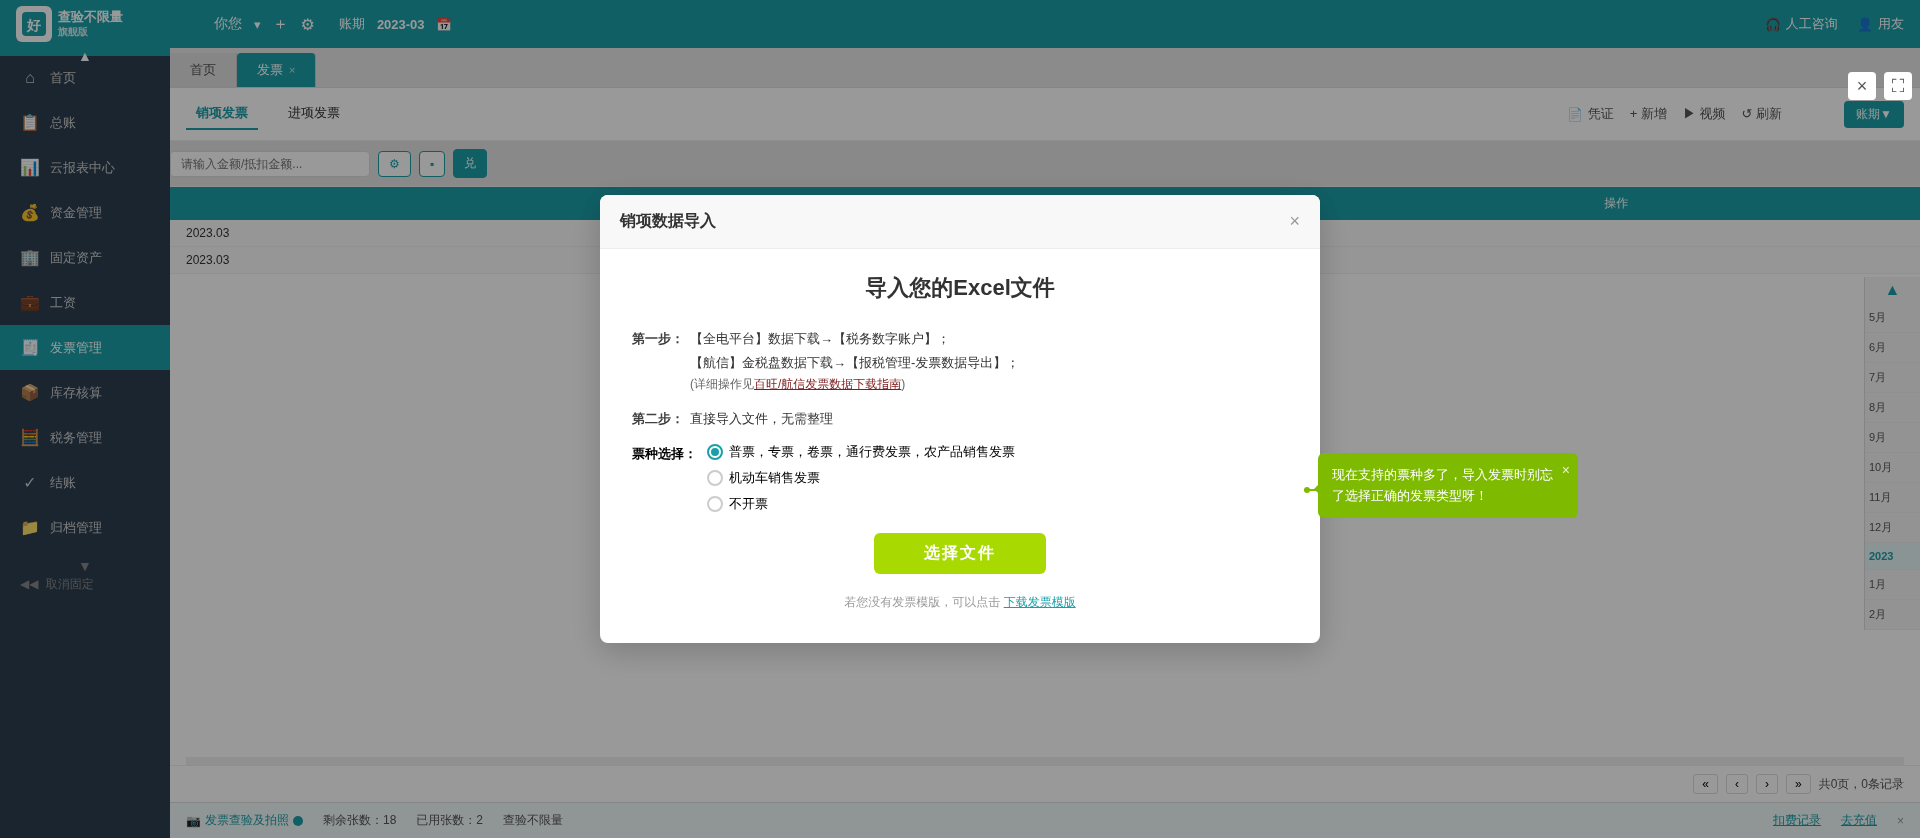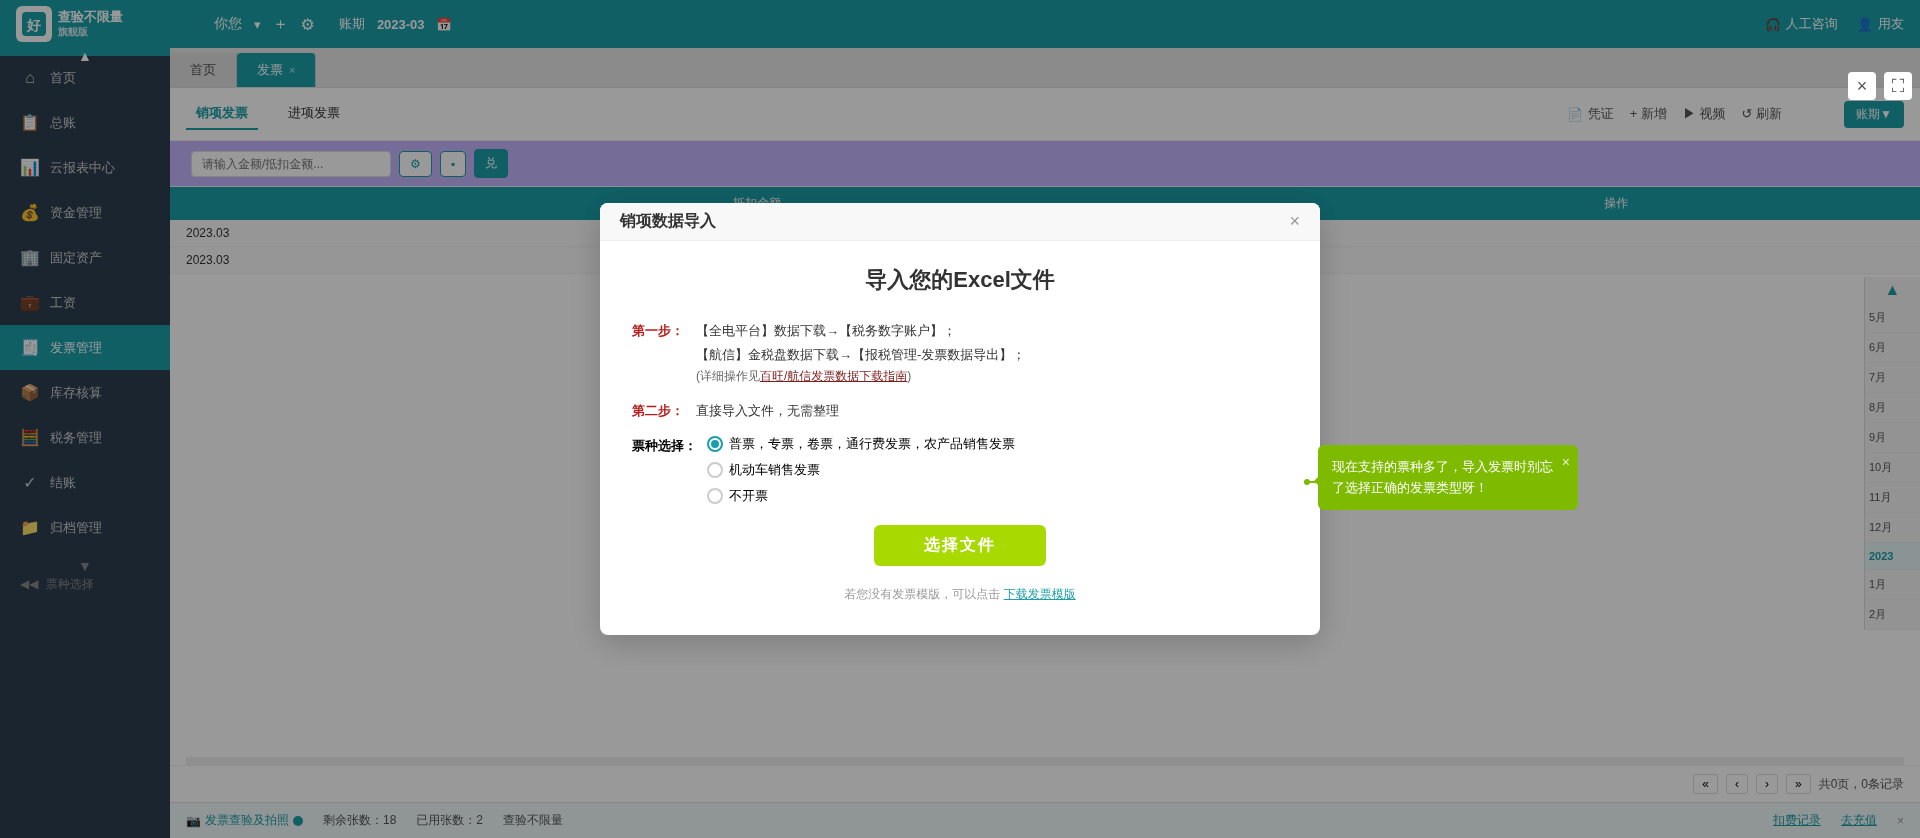--- a/index.html
+++ b/index.html
@@ -155,26 +155,26 @@
       display: flex;
       align-items: center;
       gap: 4px;
       font-size: 13px;
       cursor: pointer;
       color: #555;
     }
 
     
     .toolbar {
-      padding: 8px 21px;
+      padding: 8px 0;
       display: flex;
       align-items: center;
       gap: 8px;
       border-bottom: 1px solid #eee;
-      background: #c4b5fd;
+      background: #e5e5e5;
     }
     .toolbar-search {
       padding: 5px 10px;
       border: 1px solid #ddd;
       border-radius: 4px;
       font-size: 12px;
       width: 200px;
       color: #999;
       background: white;
     }
@@ -241,21 +241,21 @@
     .modal {
       background: white;
       border-radius: 8px;
       width: 720px;
       max-height: 580px;
       box-shadow: 0 8px 32px rgba(0,0,0,0.2);
       position: relative;
       overflow: visible;
     }
     .modal-header {
-      padding: 8px 20px;
+      padding: 16px 20px;
       border-bottom: 1px solid #eee;
       display: flex;
       align-items: center;
       justify-content: space-between;
       background: #f8f8f8;
       border-radius: 8px 8px 0 0;
     }
     .modal-title { font-size: 16px; font-weight: bold; color: #333; }
     .modal-close { cursor: pointer; font-size: 18px; color: #999; }
     .modal-body { padding: 24px 32px 32px; }
@@ -269,23 +269,23 @@
     }
 
     .step-row {
       display: flex;
       margin-bottom: 12px;
       font-size: 13px;
       line-height: 1.8;
     }
     .step-label {
       font-weight: bold;
-      color: #b91c1c;
+      color: #404040;
       white-space: nowrap;
-      margin-right: 12px;
+      margin-right: 6px;
       font-size: 13px;
     }
     .step-content {
       color: #333;
       flex: 1;
     }
     .step-content .line { display: block; }
     .step-link { color: #7f1d1d; cursor: pointer; text-decoration: underline; font-size: 12px; }
 
     .ticket-select-row {
@@ -534,21 +534,21 @@
     <span class="sidebar-icon">✓</span>
     <span>结账</span>
   </div>
   <div class="sidebar-item">
     <span class="sidebar-icon">📁</span>
     <span>归档管理</span>
   </div>
   <div style="height:8px;background:#2c3e50;width:100%;cursor:pointer;text-align:center;color:#888;font-size:14px;padding:8px 0">▼</div>
   <div class="sidebar-bottom">
     <span>◀◀</span>
-    <span style="margin-left:4px">票种选择</span>
+    <span style="margin-left:4px">取消固定</span>
   </div>
 </div>
 
 <div class="main-content">
 
   <div class="tab-bar">
     <div class="tab-item">
       <span>首页</span>
     </div>
     <div class="tab-item active">

